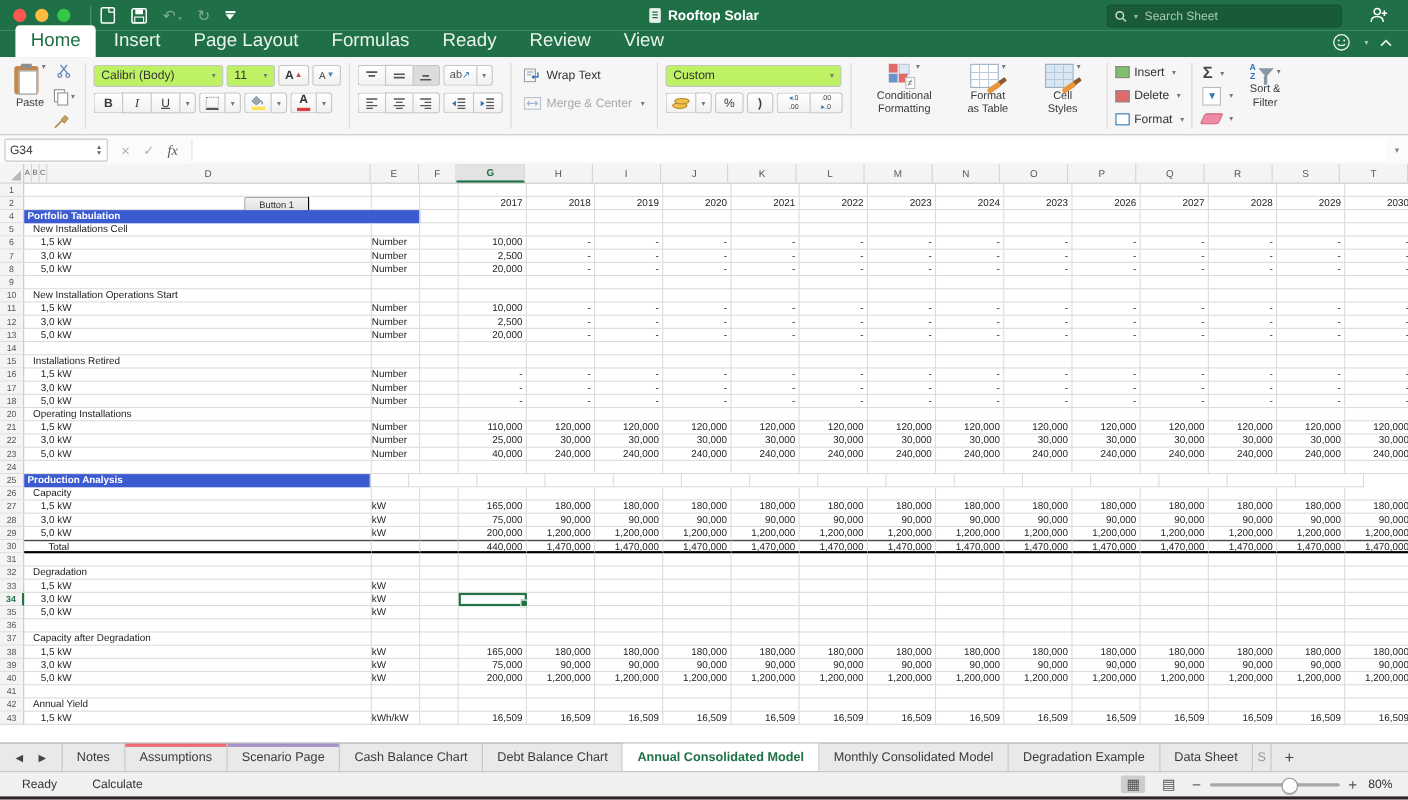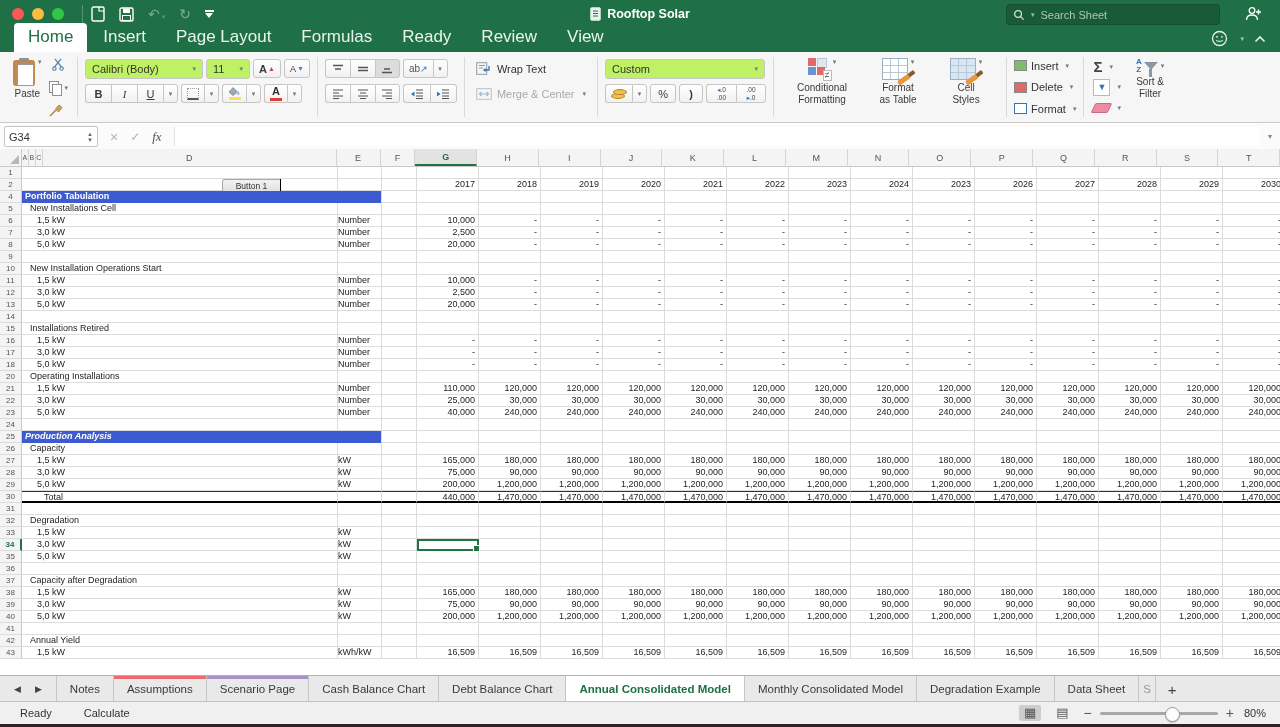--- a/index.html
+++ b/index.html
@@ -1045,21 +1045,21 @@
         <div class="cell num" style="width: 62px;"></div>
         <div class="cell num" style="width: 62px;"></div>
         <div class="cell num" style="width: 62px;"></div>
         <div class="cell num" style="width: 62px;"></div>
         <div class="cell num" style="width: 62px;"></div>
         <div class="cell num" style="width: 62px;"></div>
         <div class="cell num" style="width: 62px;"></div>
       </div>
       <div class="grow">
         <div class="rh">25</div>
-        <div class="cell banner" style="width: 360px; background: rgb(61, 91, 208); font-style: italic;">Production Analysis</div>
+        <div class="cell banner" style="width: 315px; background: rgb(61, 91, 208);">Production Analysis</div>
         <div class="cell" style="width: 35px;"></div>
         <div class="cell" style="width: 62px;"></div>
         <div class="cell" style="width: 62px;"></div>
         <div class="cell" style="width: 62px;"></div>
         <div class="cell" style="width: 62px;"></div>
         <div class="cell" style="width: 62px;"></div>
         <div class="cell" style="width: 62px;"></div>
         <div class="cell" style="width: 62px;"></div>
         <div class="cell" style="width: 62px;"></div>
         <div class="cell" style="width: 62px;"></div>

